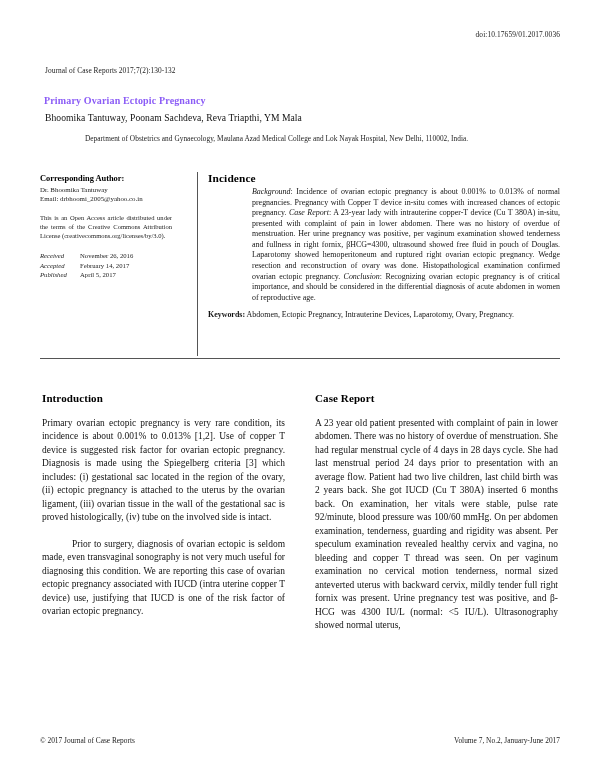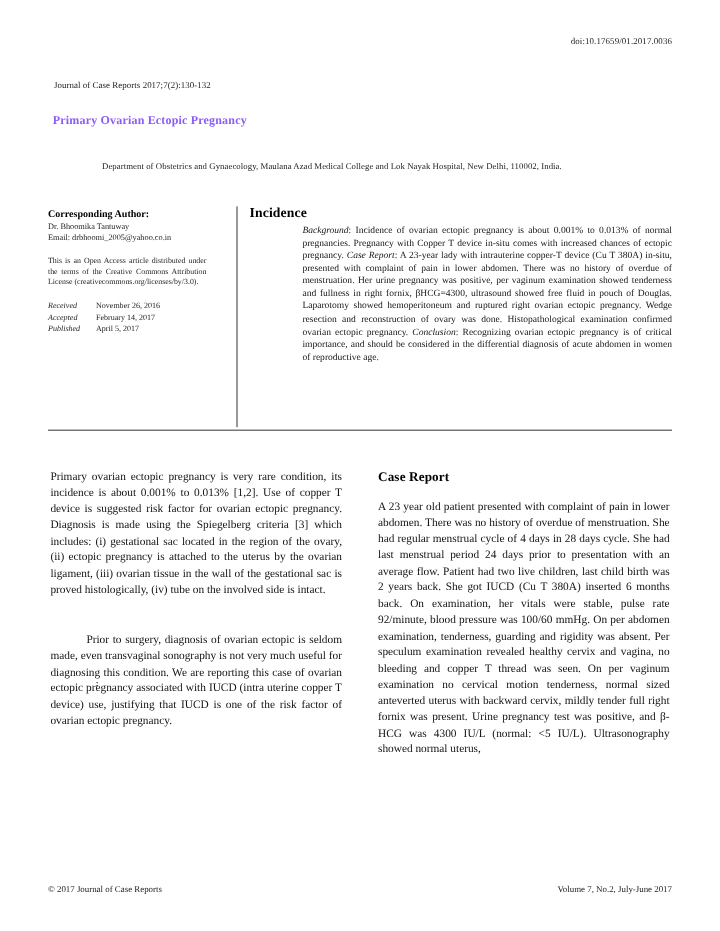--- a/index.html
+++ b/index.html
@@ -190,21 +190,21 @@
     letter-spacing: 0.1px;
   }
   .para {
     font-size: 9.45px;
     line-height: 1.425;
     text-align: justify;
     color: #121212;
     margin: 0 0 0 0;
     text-indent: 0;
   }
-  .para.indent { text-indent: 30px; margin-top: 28px; }
+  .para.indent { text-indent: 30px; margin-top: 13px; }
 
   
   .page-num {
     position: absolute;
     left: 0; right: 0;
     top: 716px;
     text-align: center;
     font-size: 7.4px;
     color: #222;
   }
@@ -227,20 +227,21 @@
 <body>
 
 <div class="page">
 
   <div class="doi">doi:10.17659/01.2017.0036</div>
 
   <div class="journal-line">Journal of Case Reports 2017;7(2):130-132</div>
 
   <h1 class="article-title">Primary Ovarian Ectopic Pregnancy</h1>
 
+  <div class="authors">Bhoomika Tantuway, Poonam Sachdeva, Reva Triapthi, YM Mala</div>
 
   <div class="affiliation">Department of Obstetrics and Gynaecology, Maulana Azad Medical College and Lok Nayak Hospital, New Delhi, 110002, India.</div>
 
   <div class="abstract-block">
 
     <div class="vrule"></div>
     <div class="hrule"></div>
 
     <div class="meta-col">
       <div class="meta-head">Corresponding Author:</div>
@@ -268,30 +269,32 @@
             <td class="val">April 5, 2017</td>
           </tr>
         </tbody>
           </table>
       </div>
     </div>
 
     <div class="abs-col">
       <div class="abs-title">Incidence</div>
       <div class="abs-body"><i>Background</i><span>: Incidence of ovarian ectopic pregnancy is about 0.001% to 0.013% of normal pregnancies. Pregnancy with Copper T device in-situ comes with increased chances of ectopic pregnancy. </span><i>Case Report</i><span>: A 23-year lady with intrauterine copper-T device (Cu T 380A) in-situ, presented with complaint of pain in lower abdomen. There was no history of overdue of menstruation. Her urine pregnancy was positive, per vaginum examination showed tenderness and fullness in right fornix, βHCG=4300, ultrasound showed free fluid in pouch of Douglas. Laparotomy showed hemoperitoneum and ruptured right ovarian ectopic pregnancy. Wedge resection and reconstruction of ovary was done. Histopathological examination confirmed ovarian ectopic pregnancy. </span><i>Conclusion</i><span>: Recognizing ovarian ectopic pregnancy is of critical importance, and should be considered in the differential diagnosis of acute abdomen in women of reproductive age.</span></div>
+      <div class="abs-keywords"><b>Keywords:</b><span> Abdomen, Ectopic Pregnancy, Intrauterine Devices, Laparotomy, Ovary, Pregnancy.</span></div>
     </div>
 
   </div>
 
   <div class="col col-left">
+    <h2 class="sec-head">Introduction</h2>
     <p class="para">Primary ovarian ectopic pregnancy is very rare condition, its incidence is about 0.001% to 0.013% [1,2]. Use of copper T device is suggested risk factor for ovarian ectopic pregnancy. Diagnosis is made using the Spiegelberg criteria [3] which includes: (i) gestational sac located in the region of the ovary, (ii) ectopic pregnancy is attached to the uterus by the ovarian ligament, (iii) ovarian tissue in the wall of the gestational sac is proved histologically, (iv) tube on the involved side is intact.</p>
     <p class="para indent">Prior to surgery, diagnosis of ovarian ectopic is seldom made, even transvaginal sonography is not very much useful for diagnosing this condition. We are reporting this case of ovarian ectopic pregnancy associated with IUCD (intra uterine copper T device) use, justifying that IUCD is one of the risk factor of ovarian ectopic pregnancy.</p>
   </div>
 
   <div class="col col-right">
     <h2 class="sec-head">Case Report</h2>
     <p class="para">A 23 year old patient presented with complaint of pain in lower abdomen. There was no history of overdue of menstruation. She had regular menstrual cycle of 4 days in 28 days cycle. She had last menstrual period 24 days prior to presentation with an average flow. Patient had two live children, last child birth was 2 years back. She got IUCD (Cu T 380A) inserted 6 months back. On examination, her vitals were stable, pulse rate 92/minute, blood pressure was 100/60 mmHg. On per abdomen examination, tenderness, guarding and rigidity was absent. Per speculum examination revealed healthy cervix and vagina, no bleeding and copper T thread was seen. On per vaginum examination no cervical motion tenderness, normal sized anteverted uterus with backward cervix, mildly tender full right fornix was present. Urine pregnancy test was positive, and β-HCG was 4300 IU/L (normal: &lt;5 IU/L). Ultrasonography showed normal uterus,</p>
   </div>
 
   <div class="foot-left">© 2017 Journal of Case Reports</div>
-  <div class="foot-right">Volume 7, No.2, July-June 2017</div>
+  <div class="foot-right">Volume 7, No.2, January-June 2017</div>
 
 </div>
 
 </body></html>

